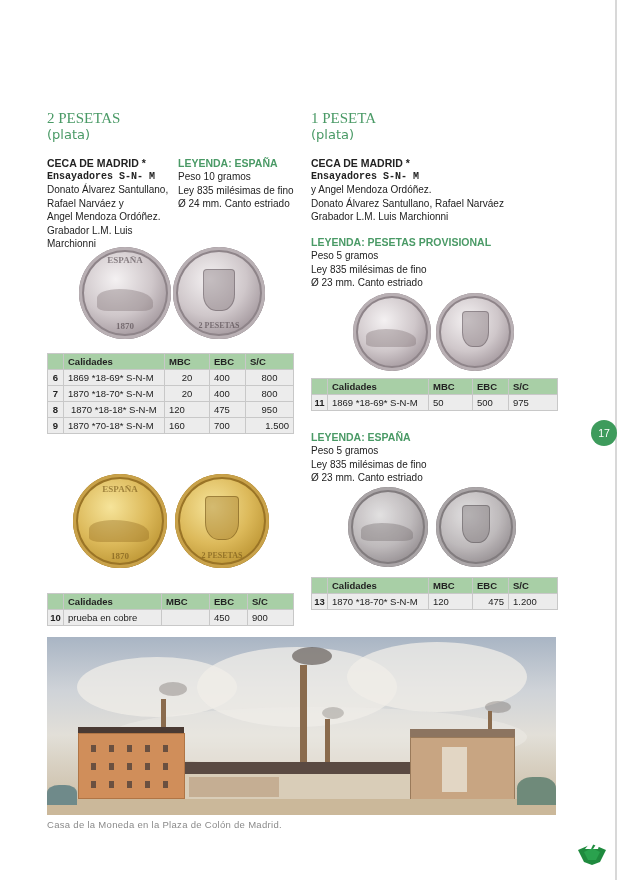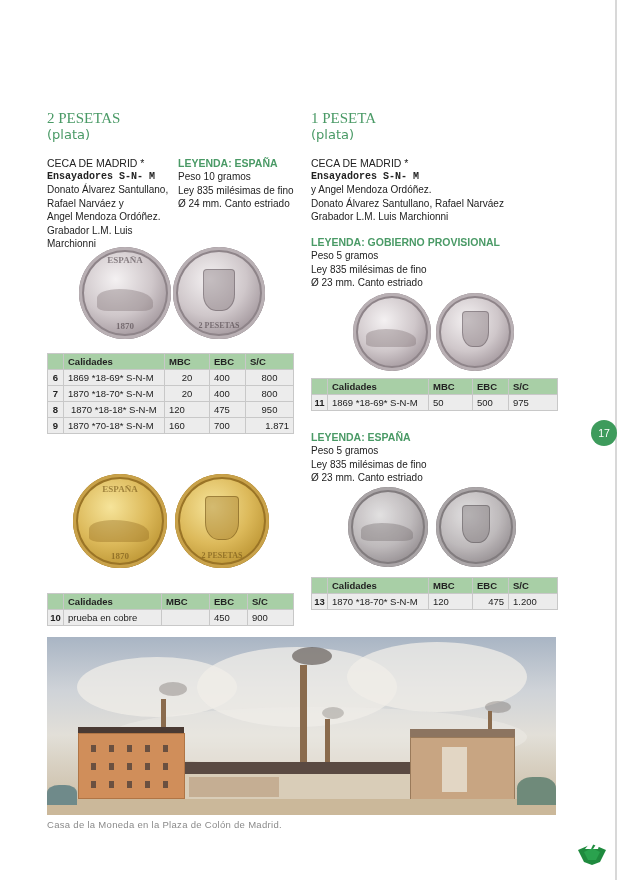--- a/index.html
+++ b/index.html
@@ -7,21 +7,21 @@
   body { position: relative; font-family: "Liberation Sans", sans-serif; color: #222; }
   .page-edge { position: absolute; right: 0; top: 0; width: 2px; height: 880px; background: #d8d8d8; }
 
   .col { position: absolute; top: 110px; }
   .col-left { left: 47px; width: 250px; }
   .col-right { left: 311px; width: 250px; }
 
   .title { font-family: "Liberation Serif", serif; font-size: 15px; color: #4a9a66; line-height: 16px; }
   .subtitle { font-family: "DejaVu Sans", sans-serif; font-size: 13px; color: #4a9a66; line-height: 17px; margin-bottom: 24px; }
 
-  .ceca { font-size: 10.5px; font-weight: normal; color: #222; line-height: 13px; }
+  .ceca { font-size: 10.5px; font-weight: bold; color: #222; line-height: 13px; }
   .ensay { font-size: 10px; font-weight: bold; color: #222; line-height: 13px; font-family: Liberation Mono, monospace; }
   .txt { font-size: 10px; line-height: 13.5px; color: #222; }
   .leyenda { font-size: 10.5px; font-weight: bold; color: #4a9a66; line-height: 13px; }
 
   .abs { position: absolute; }
 
   table.grades { position: absolute; border-collapse: collapse; font-size: 9.5px; }
   table.grades td, table.grades th { border: 1px solid #c8c8c8; height: 16px; padding: 0 4px; text-align: left; }
   table.grades th { background: #a8cfa6; font-weight: bold; color: #222; }
   table.grades td { background: #ececec; }
@@ -114,21 +114,21 @@
     <td style="padding-left:7px;">1870 *18-18* S-N-M</td>
     <td>120</td>
     <td>475</td>
     <td style="text-align:center;">950</td>
   </tr>
   <tr>
     <td class="num">9</td>
     <td>1870 *70-18* S-N-M</td>
     <td>160</td>
     <td>700</td>
-    <td style="text-align:right;">1.871</td>
+    <td style="text-align:right;">1.500</td>
   </tr>
 </tbody>
   </table>
 
 <div class="coin coin-gold" style="left:73px;top:474px;width:94px;height:94px;">
   <div class="coin-legend" style="top:10px;font-size:9px;">ESPAÑA</div>
   <div class="figure" style="left:16px;top:46px;width:60px;height:22px;"></div>
   <div class="coin-legend" style="top:77px;font-size:9px;">1870</div>
 </div>
 <div class="coin coin-gold" style="left:175px;top:474px;width:94px;height:94px;">
@@ -160,21 +160,21 @@
   <div class="subtitle">(plata)</div>
 </div>
 <div class="abs" style="left:311px;top:157px;width:250px;">
   <div class="ceca">CECA DE MADRID *</div>
   <div class="ensay">Ensayadores S-N- M</div>
   <div class="txt">y Angel Mendoza Ordóñez.</div>
   <div class="txt">Donato Álvarez Santullano, Rafael Narváez</div>
   <div class="txt">Grabador L.M. Luis Marchionni</div>
 </div>
 <div class="abs" style="left:311px;top:236px;width:250px;">
-  <div class="leyenda">LEYENDA: GOBIERNO PROVISIONAL</div>
+  <div class="leyenda">LEYENDA: PESETAS PROVISIONAL</div>
   <div class="txt">Peso 5 gramos</div>
   <div class="txt">Ley 835 milésimas de fino</div>
   <div class="txt">Ø 23 mm. Canto estriado</div>
 </div>
 
 <div class="coin coin-silver" style="left:353px;top:293px;width:78px;height:78px;">
   <div class="figure" style="left:13px;top:36px;width:50px;height:18px;"></div>
 </div>
 <div class="coin coin-silver" style="left:436px;top:293px;width:78px;height:78px;">
   <div class="shield" style="left:26px;top:18px;width:27px;height:36px;"></div>

